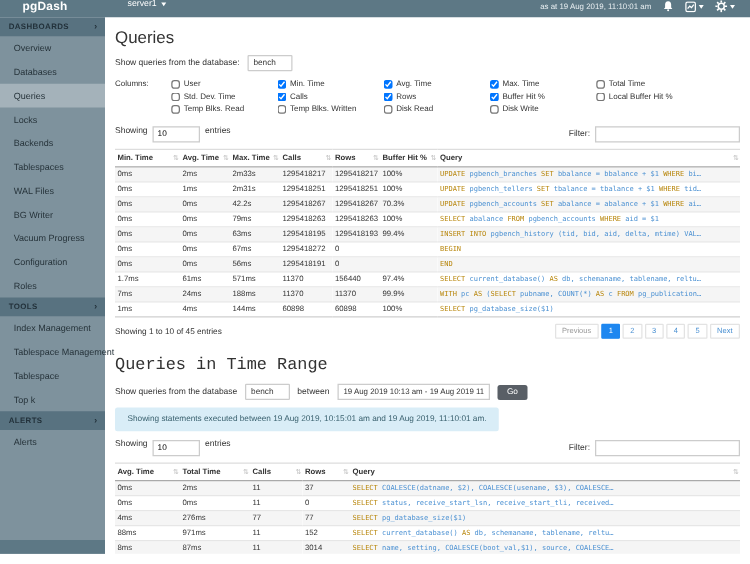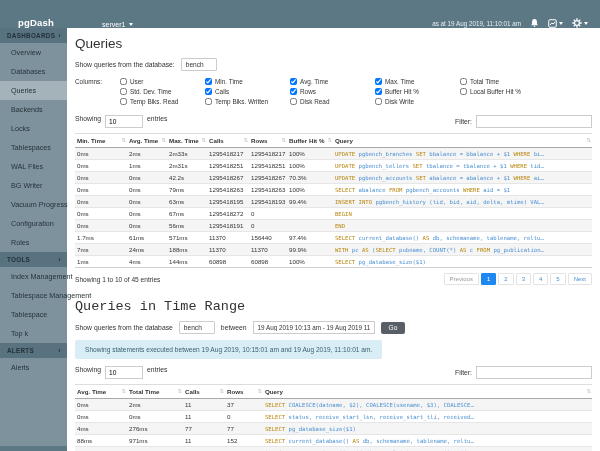--- a/index.html
+++ b/index.html
@@ -1,30 +1,30 @@
 <!DOCTYPE html>
 <html><head>
 <meta charset="utf-8">
 <style>
   * { box-sizing: border-box; margin: 0; padding: 0; }
   html,body { width:600px; height:451px; overflow:hidden;
     font-family:"Liberation Sans", sans-serif; background:#fff; }
 
   
-  .topbar { height:28px; background:#5d7885; color:#fff; display:flex; align-items:flex-end; }
+  .topbar { height:14px; background:#5d7885; color:#fff; display:flex; align-items:flex-start; }
   .brand { font-size:9.5px; font-weight:bold; padding-left:18px; letter-spacing:.2px; }
   .server-btn { margin-left:48px; font-size:7px; display:flex; align-items:center; gap:4px; cursor:pointer; }
   .caret { width:0; height:0; border-left:2.5px solid transparent; border-right:2.5px solid transparent; border-top:3px solid #fff; display:inline-block; }
   .topbar-right { margin-left:auto; display:flex; align-items:center; gap:9px; padding-right:12px; }
   .as-at { font-size:6.3px; color:#e9eff2; }
   .tb-icon { display:flex; align-items:center; gap:2px; cursor:pointer; }
 
   
   .layout { display:flex; height:429px; }
-  .sidebar { width:67px; background:#7e929d; flex:none; position:relative; }
+  .sidebar { width:84px; background:#7e929d; flex:none; position:relative; }
   .sb-head { background:#587280; color:#22313a; font-size:6.3px; font-weight:bold; letter-spacing:.3px;
     padding:4px 6px 4px 7px; display:flex; justify-content:space-between; align-items:center; cursor:pointer; }
   .sb-chev { font-size:7px; line-height:6px; }
   .sb-item { font-size:7.2px; color:#26333a; padding:5px 4px 5px 11px; cursor:pointer; white-space:nowrap; }
   .sb-item.active { background:#a4b2ba; }
   .sb-footer { position:absolute; bottom:0; left:0; width:100%; height:11px; background:#5d7885; }
 
   
   .main { flex:1; background:#fff; padding:6px 8px 0 8px; overflow:hidden; }
   .sec-title { font-size:13.5px; font-weight:500; color:#333; margin:2px 0 7px; }
@@ -114,22 +114,22 @@
 <div class="layout">
   <div class="sidebar">
 
   <div class="sb-head">
         <span>DASHBOARDS</span>
         <span class="sb-chev">›</span>
       </div>
       <div class="sb-item">Overview</div>
       <div class="sb-item">Databases</div>
       <div class="sb-item active">Queries</div>
+      <div class="sb-item">Locks</div>
       <div class="sb-item">Backends</div>
-      <div class="sb-item">Locks</div>
       <div class="sb-item">Tablespaces</div>
       <div class="sb-item">WAL Files</div>
       <div class="sb-item">BG Writer</div>
       <div class="sb-item">Vacuum Progress</div>
       <div class="sb-item">Configuration</div>
       <div class="sb-item">Roles</div>
       <div class="sb-head">
         <span>TOOLS</span>
         <span class="sb-chev">›</span>
       </div>

